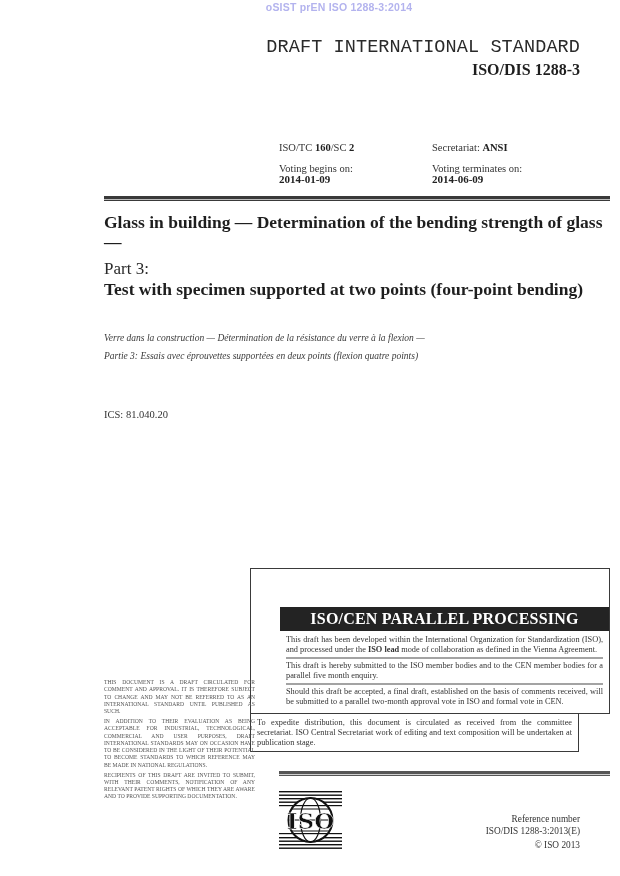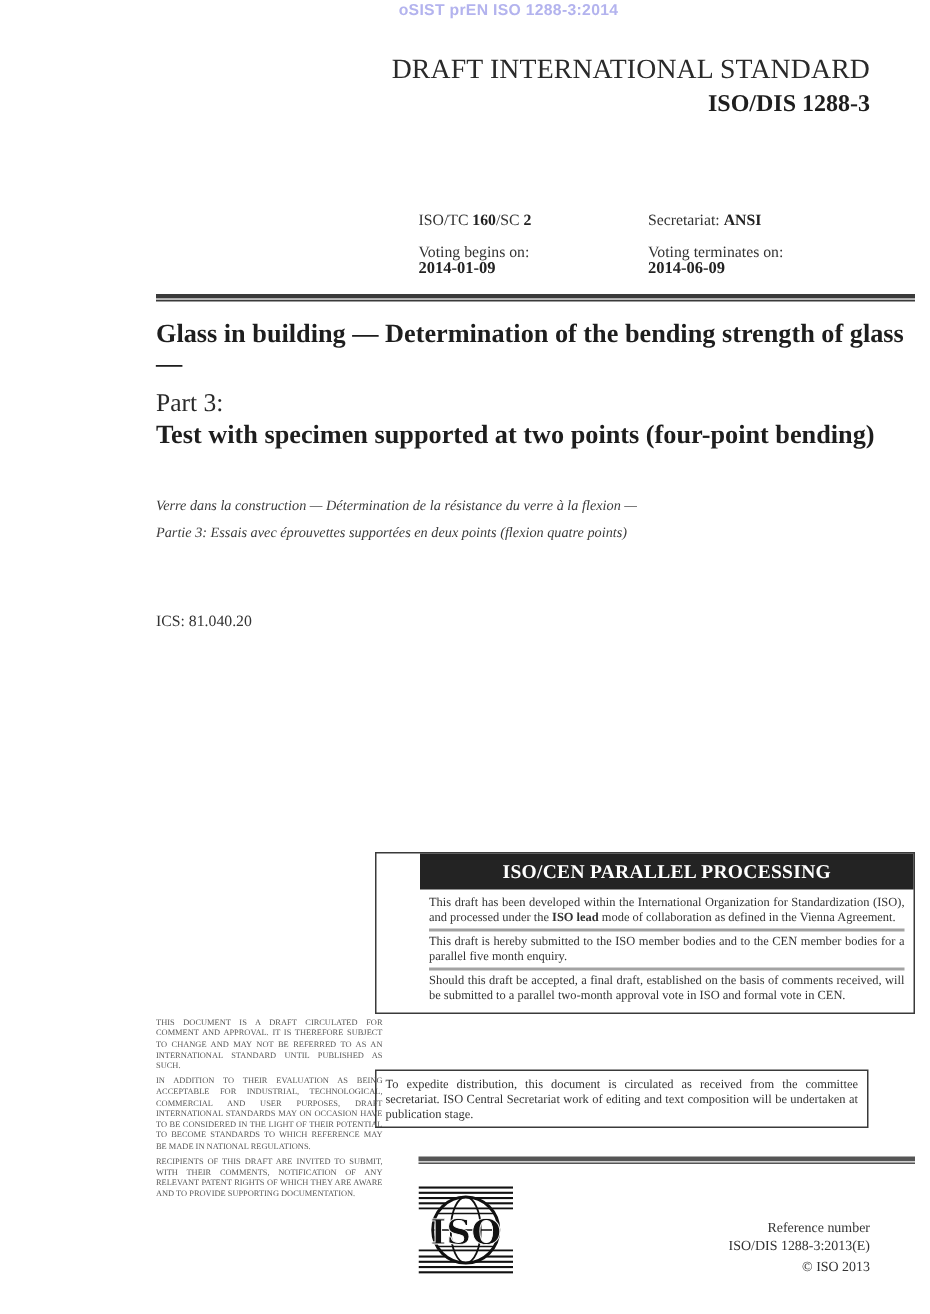--- a/index.html
+++ b/index.html
@@ -2,41 +2,41 @@
 <html><head>
 <meta charset="utf-8">
 <style>
   html, body { margin: 0; padding: 0; background: #ffffff; }
   body { width: 620px; height: 876px; position: relative; overflow: hidden;
          font-family: "DejaVu Serif", "Liberation Serif", serif; color: #222; }
   .abs { position: absolute; padding-left: 29px; }
   .watermark { top: 1px; left: 0; width: 620px; text-align: center;
                font-family: "Liberation Sans", "DejaVu Sans", sans-serif;
                font-weight: bold; font-size: 10.5px; color: #b3b3ee; letter-spacing: 0.2px; }
-  .draft-title { top: 37px; right: 40px; font-size: 18.5px; font-family: Liberation Serif, serif;
+  .draft-title { top: 37px; right: 40px; font-size: 18.5px; font-family: Liberation Mono, monospace;
                  color: #2a2a2a; letter-spacing: 0.1px; white-space: nowrap; }
   .doc-number { top: 61px; right: 40px; font-size: 16px; font-weight: bold; font-family: "Liberation Serif", serif;
                 color: #1e1e1e; white-space: nowrap; }
   .meta { font-family: "Liberation Serif", serif; font-size: 10.5px; color: #333; line-height: 11px; }
   .meta b { color: #222; }
   .meta .date { font-weight: bold; font-size: 11px; color: #222; }
   .rule-double { left: 75px; width: 506px; top: 196px; }
   .rule-double .thick { height: 3px; background: #3a3a3a; }
   .rule-double .gap { height: 1px; background: #bdbdbd; }
   .rule-double .thin { height: 1px; background: #3a3a3a; }
   .main-title { left: 75px; top: 212px; width: 510px; font-family: "Liberation Serif", serif; font-weight: bold;
                 font-size: 17.5px; line-height: 20px; color: #1e1e1e; }
   .part-label { left: 75px; top: 259px; font-family: "Liberation Serif", serif; font-size: 17px; color: #2a2a2a; }
   .part-title { left: 75px; top: 279px; width: 510px; font-family: "Liberation Serif", serif; font-weight: bold;
                 font-size: 17.5px; line-height: 20px; color: #1e1e1e; }
   .fr-title { left: 75px; font-family: "Liberation Serif", serif; font-style: italic; font-size: 9.5px; color: #3a3a3a; }
   .ics { left: 75px; top: 409px; font-family: "Liberation Serif", serif; font-size: 10.5px; color: #333; }
   .par-box { left: 250px; top: 568px; width: 329px; border: 1px solid #3a3a3a; }
   .par-head { background: #232323; color: #fff; text-align: center; font-family: "Liberation Serif", serif;
-              font-weight: bold; font-size: 13px; height: 24px; line-height: 24px; letter-spacing: 0.2px; }
+              font-weight: bold; font-size: 16px; height: 24px; line-height: 24px; letter-spacing: 0.2px; margin-top: 38px; }
   .par-body { padding: 4px 6px 3px 6px; font-family: "Liberation Serif", serif; font-size: 8.3px;
               line-height: 9.6px; color: #333; text-align: justify; }
   .par-body p { margin: 0 0 3px 0; }
   .par-body p + p { border-top: 2px solid #a3a3a3; padding-top: 2px; }
   .exp-box { left: 250px; top: 713px; width: 329px; border: 1px solid #3a3a3a; padding: 4px 6px;
              box-sizing: border-box; font-family: "Liberation Serif", serif; font-size: 8.3px; line-height: 9.8px;
              color: #333; text-align: justify; }
   .rule-bottom { left: 250px; width: 331px; top: 771px; }
   .rule-bottom .thick { height: 3px; background: #555; }
   .rule-bottom .gap { height: 1px; background: #cfcfcf; }

